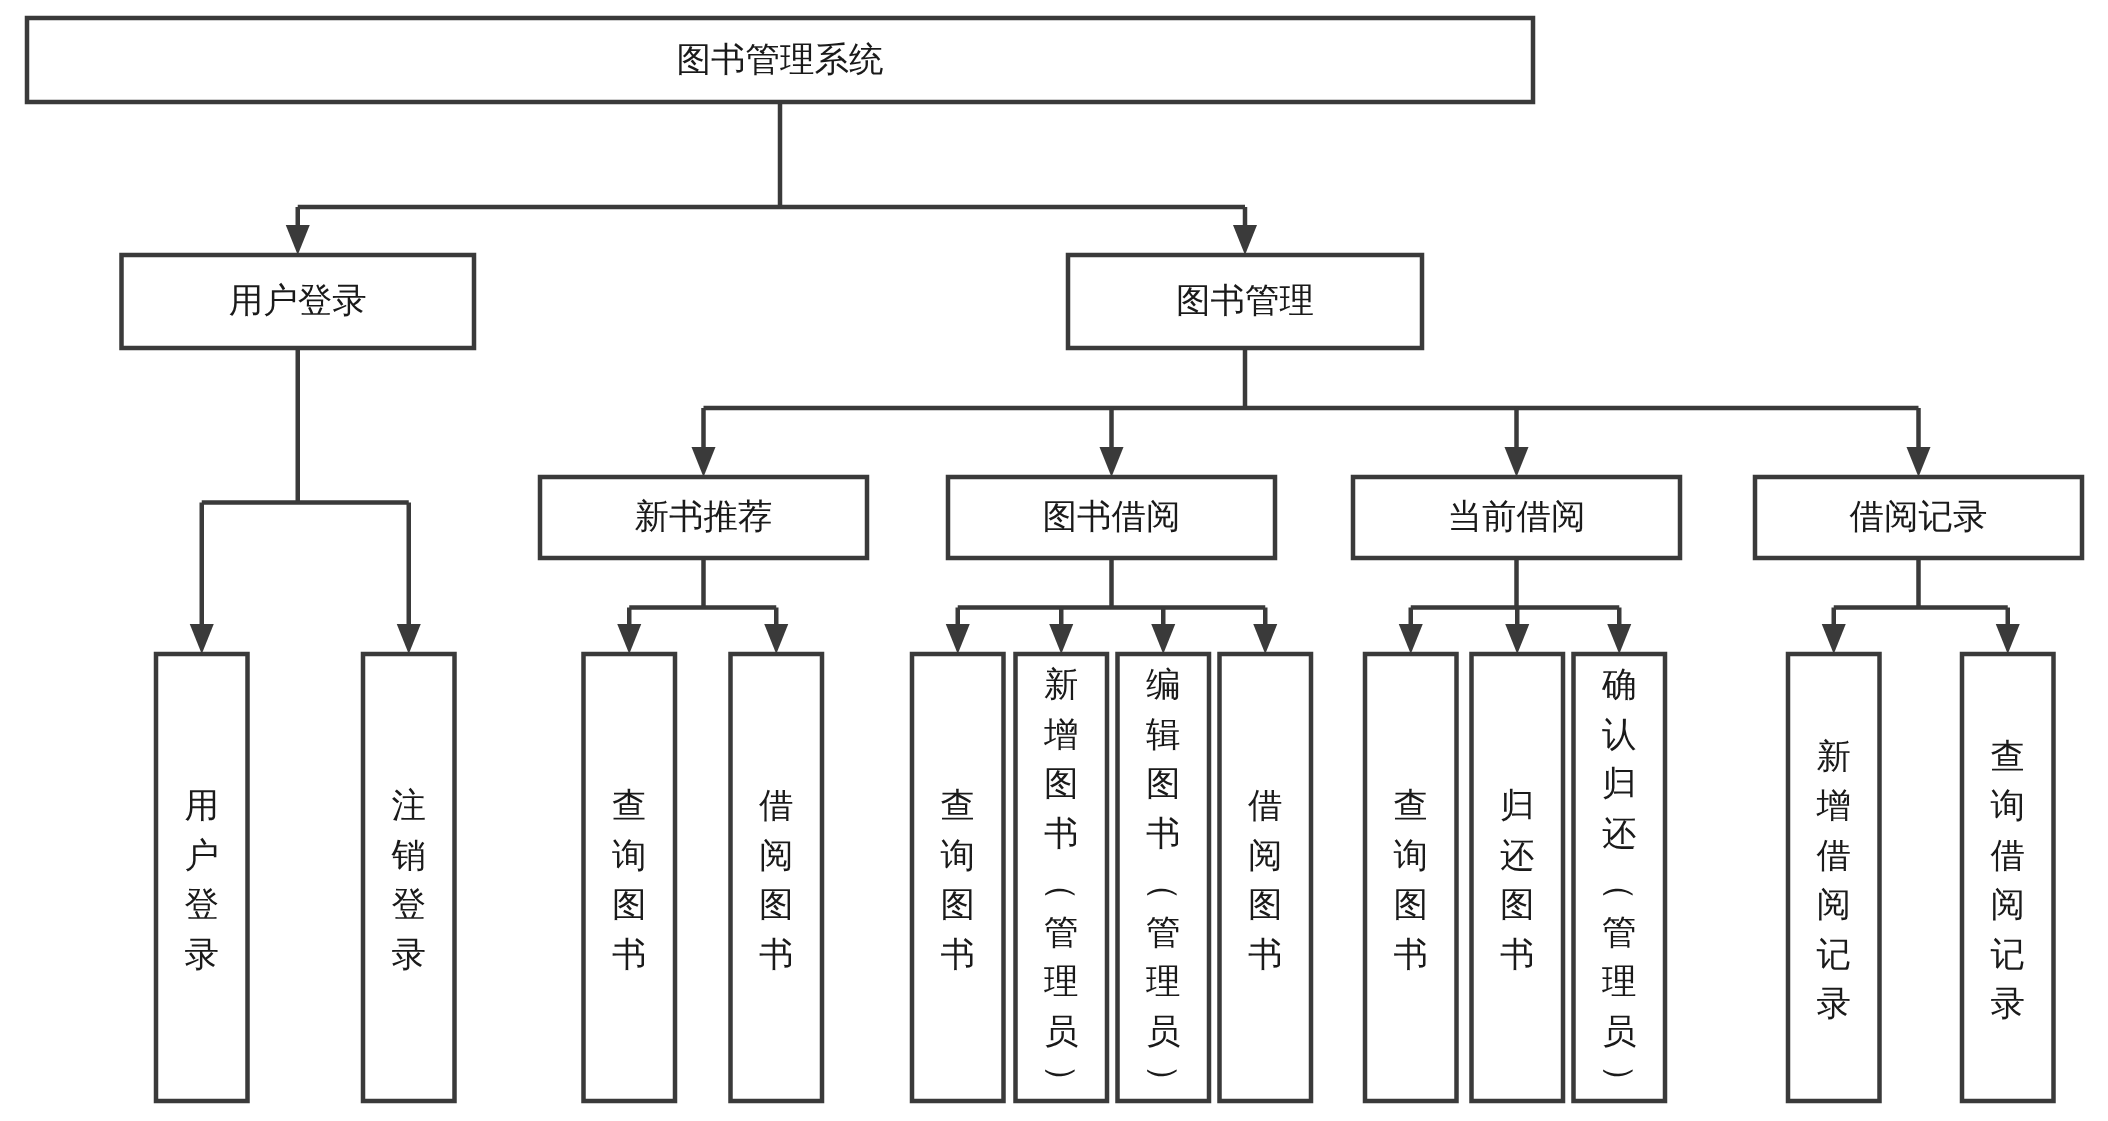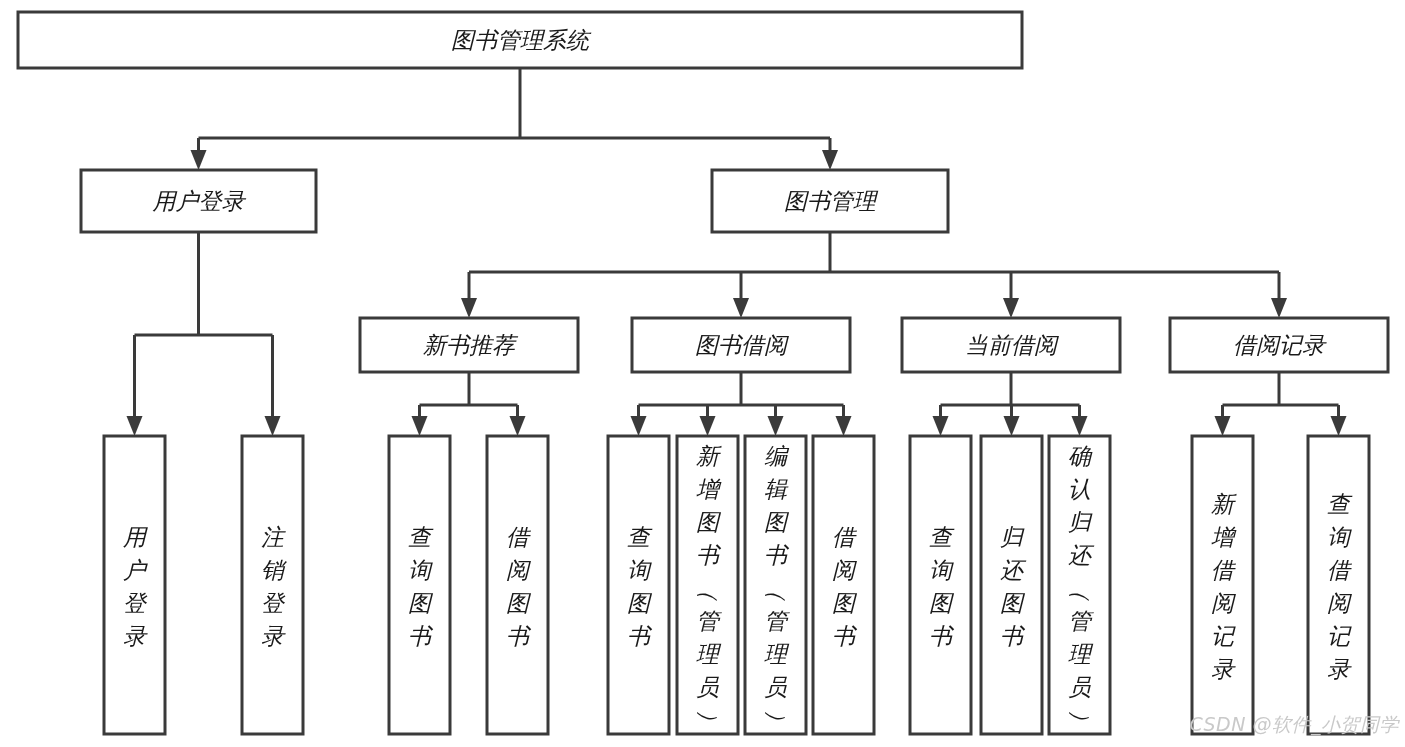--- a/index.html
+++ b/index.html
@@ -1,18 +1,18 @@
 <!DOCTYPE html>
 <html><head>
 <meta charset="utf-8">
 <style>
   html,body{margin:0;padding:0;background:#ffffff;}
   body{width:1405px;height:747px;overflow:hidden;
        font-family:"DejaVu Sans","Liberation Sans",sans-serif;}
-  #diagram-root{position:relative;width:1405px;height:747px;background:#fff;font-style:italic;}
+  #diagram-root{position:relative;width:1405px;height:747px;background:#fff;}
   svg#flow{position:absolute;left:0;top:0;width:1405px;height:747px;}
   .node-box{fill:#ffffff;stroke:#3a3a3a;stroke-width:3;}
   .node-label{fill:#1a1a1a;font-family:"DejaVu Sans","Liberation Sans",sans-serif;
               font-size:23px;text-anchor:middle;dominant-baseline:middle;}
   .node-label-v{fill:#1a1a1a;font-family:"DejaVu Sans","Liberation Sans",sans-serif;
               font-size:23px;text-anchor:middle;}
   .conn{stroke:#3a3a3a;stroke-width:3;fill:none;}
   .arrowhead{fill:#3a3a3a;stroke:none;}
   .watermark{position:absolute;right:6px;bottom:9px;color:#c9c9c9;font-size:19px;
              font-family:"DejaVu Sans","Liberation Sans",sans-serif;white-space:nowrap;
@@ -225,14 +225,13 @@
           <rect x="1308" y="436" width="61" height="298" class="node-box"></rect>
           <text x="1338.5" y="511.74" class="node-label-v">查</text>
           <text x="1338.5" y="544.74" class="node-label-v">询</text>
           <text x="1338.5" y="577.74" class="node-label-v">借</text>
           <text x="1338.5" y="610.74" class="node-label-v">阅</text>
           <text x="1338.5" y="643.74" class="node-label-v">记</text>
           <text x="1338.5" y="676.74" class="node-label-v">录</text>
         </g>
       </g>
   </svg>
-  <div class="watermark">CSDN @软件_小贺同学</div>
 </div>
 
 </body></html>

